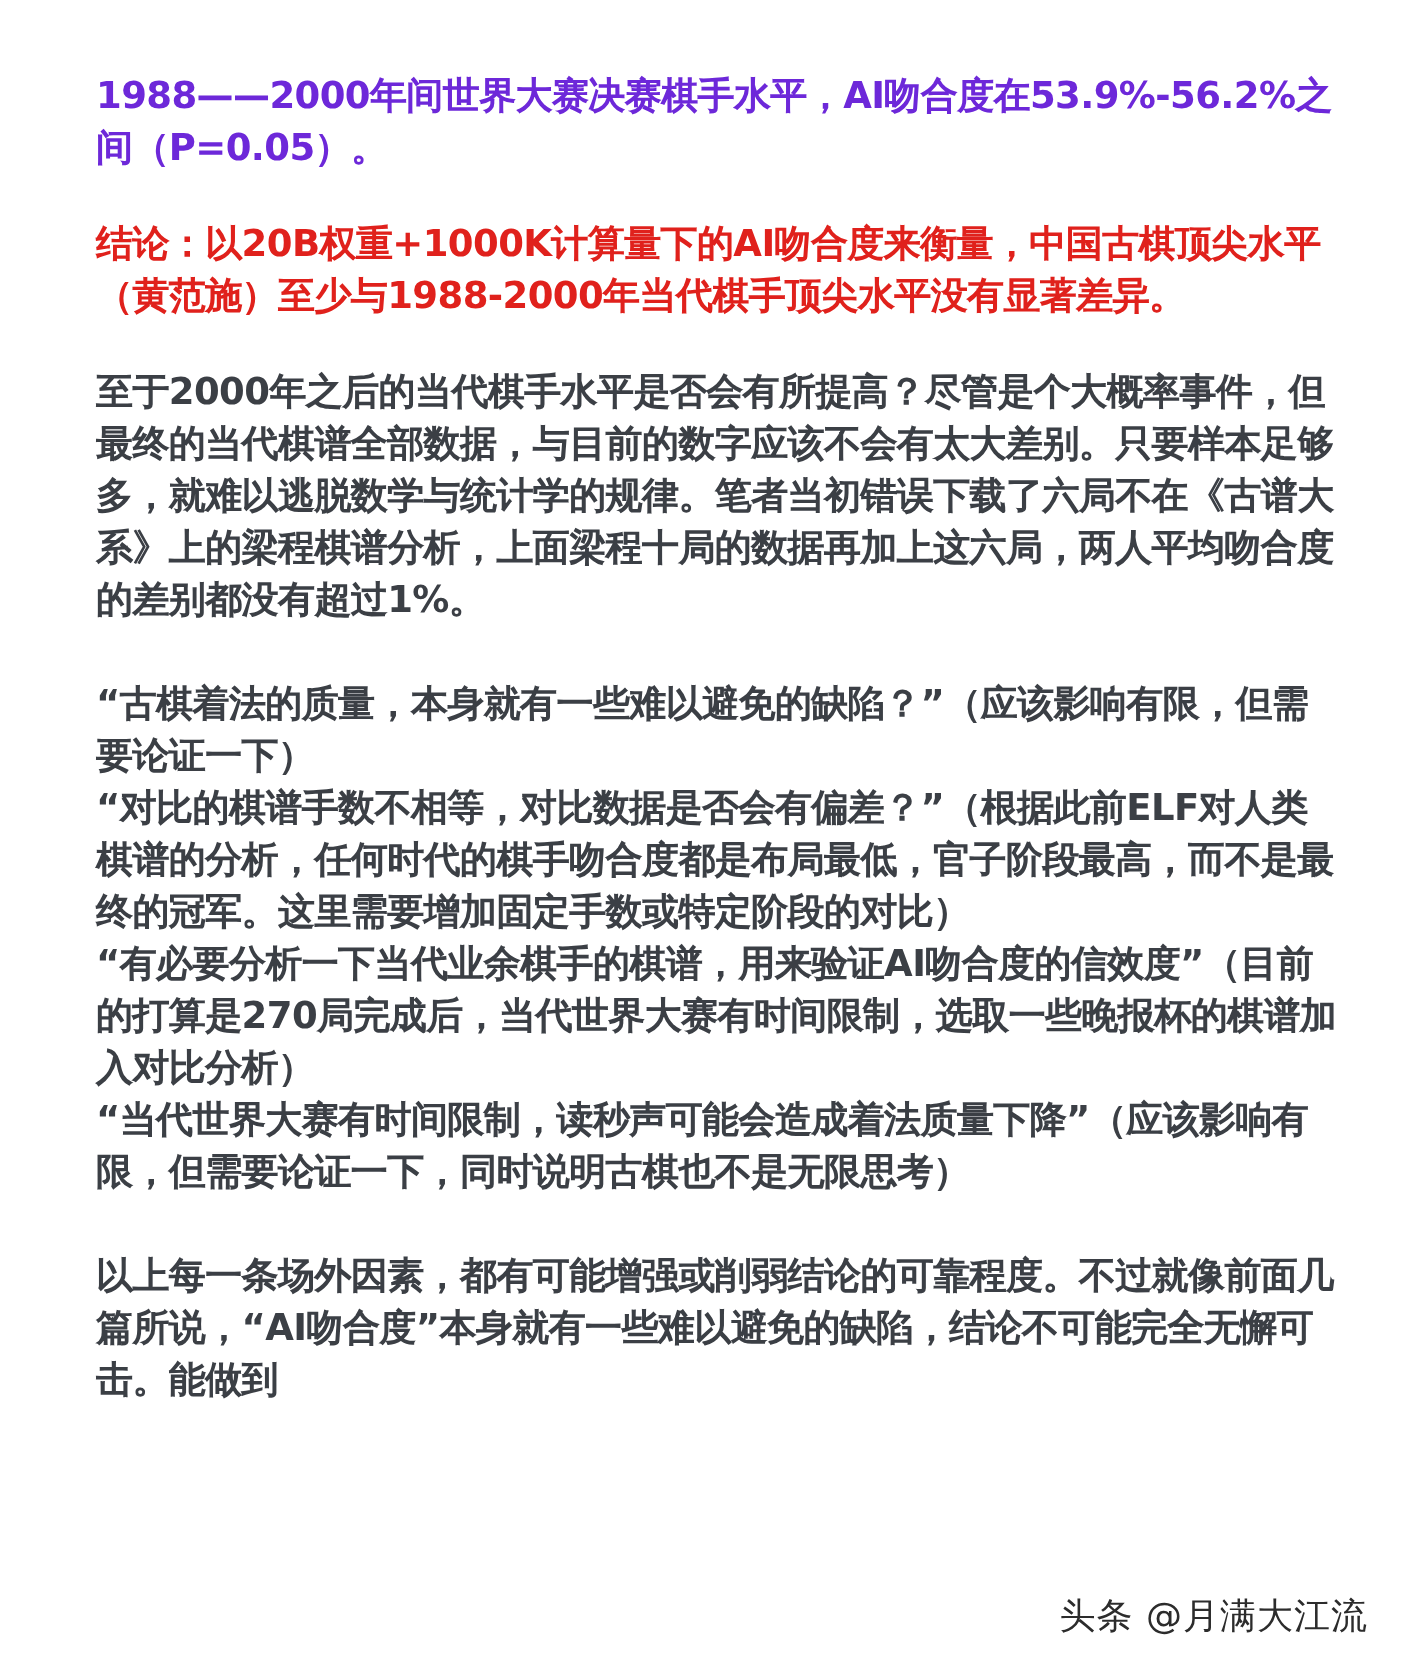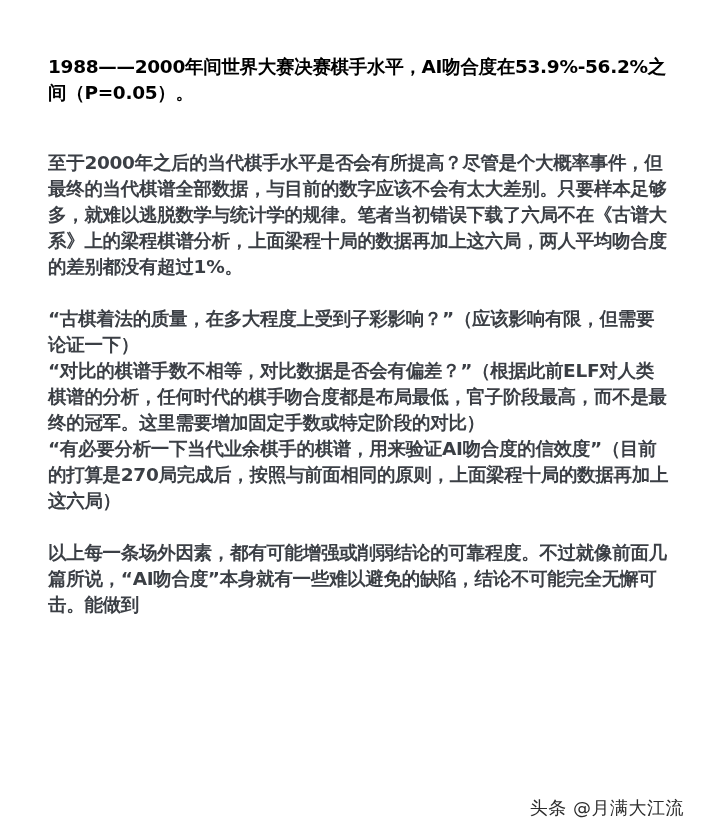--- a/index.html
+++ b/index.html
@@ -22,21 +22,21 @@
       width: 624px;
     }
     .para {
       margin: 0;
       font-size: 18.5px;
       line-height: 26px;
       letter-spacing: -0.3px;
       word-break: break-all;
       font-weight: bold;
     }
-    .para.bold { font-weight: bold; color: #000000; margin-top: 18px; }
+    .para.bold { font-weight: bold; color: #6d28d9; }
     .para.red { font-weight: bold; color: #e0211c; }
     .gap1 { height: 22px; }
     .gap2 { height: 22px; }
     .gap3 { height: 26px; }
     .gap4 { height: 26px; }
     .watermark {
       position: absolute;
       right: 20px;
       top: 796px;
       font-size: 18px;
@@ -44,23 +44,25 @@
       letter-spacing: 0.5px;
       text-shadow: 0 0 2px #ffffff, 0 0 2px #ffffff;
     }
   </style>
 </head>
 <body>
 
 <div class="article">
   <p class="para bold">1988——2000年间世界大赛决赛棋手水平，AI吻合度在53.9%-56.2%之间（P=0.05）。</p>
   <div class="gap1"></div>
+  <p class="para red">结论：以20B权重+1000K计算量下的AI吻合度来衡量，中国古棋顶尖水平（黄范施）至少与1988-2000年当代棋手顶尖水平没有显著差异。</p>
   <div class="gap2"></div>
   <p class="para">至于2000年之后的当代棋手水平是否会有所提高？尽管是个大概率事件，但最终的当代棋谱全部数据，与目前的数字应该不会有太大差别。只要样本足够多，就难以逃脱数学与统计学的规律。笔者当初错误下载了六局不在《古谱大系》上的梁程棋谱分析，上面梁程十局的数据再加上这六局，两人平均吻合度的差别都没有超过1%。</p>
   <div class="gap3"></div>
-  <p class="para">“古棋着法的质量，在多大程度上受到子彩影响？”（应该影响有限，但需要论证一下）</p>
+  <p class="para">“古棋着法的质量，本身就有一些难以避免的缺陷？”（应该影响有限，但需要论证一下）</p>
   <p class="para">“对比的棋谱手数不相等，对比数据是否会有偏差？”（根据此前ELF对人类棋谱的分析，任何时代的棋手吻合度都是布局最低，官子阶段最高，而不是最终的冠军。这里需要增加固定手数或特定阶段的对比）</p>
-  <p class="para">“有必要分析一下当代业余棋手的棋谱，用来验证AI吻合度的信效度”（目前的打算是270局完成后，按照与前面相同的原则，上面梁程十局的数据再加上这六局）</p>
+  <p class="para">“有必要分析一下当代业余棋手的棋谱，用来验证AI吻合度的信效度”（目前的打算是270局完成后，当代世界大赛有时间限制，选取一些晚报杯的棋谱加入对比分析）</p>
+  <p class="para">“当代世界大赛有时间限制，读秒声可能会造成着法质量下降”（应该影响有限，但需要论证一下，同时说明古棋也不是无限思考）</p>
   <div class="gap4"></div>
   <p class="para"><span>以上每一条场外因素，都有可能增强或削弱结论的可靠程度。不过就像前面几篇所说，“AI吻合度”本身就有一些难以避免的缺陷，结论不可能完全无懈可击。能做到</span></p>
 </div>
 
 <div class="watermark">头条 @月满大江流</div>
 
 </body></html>

